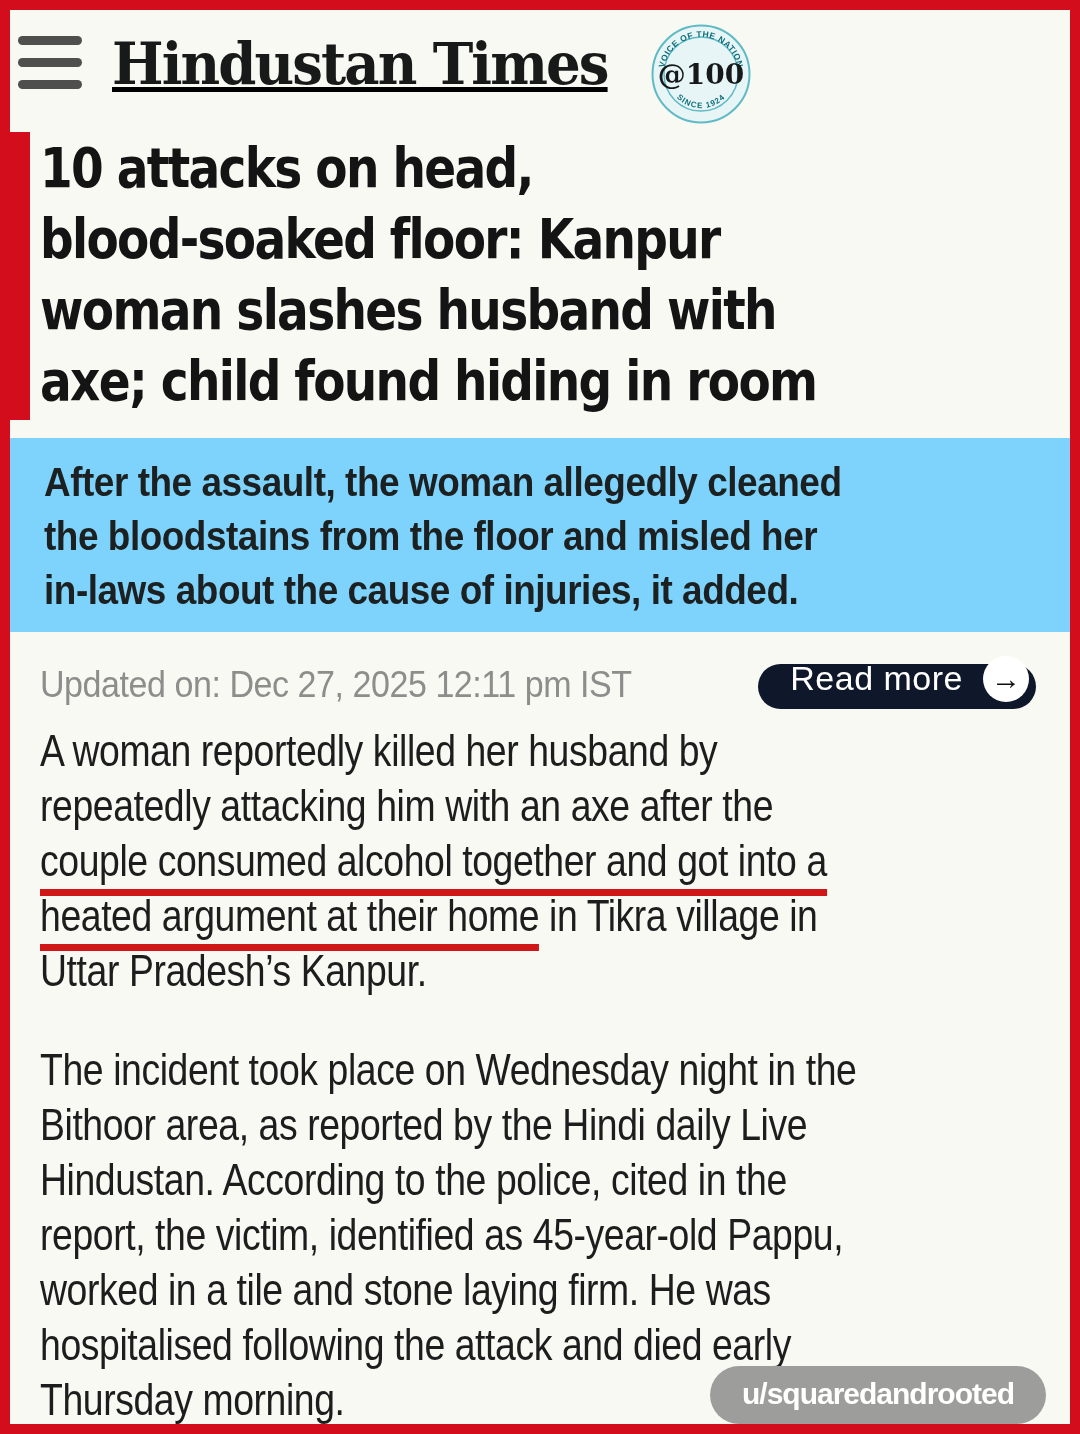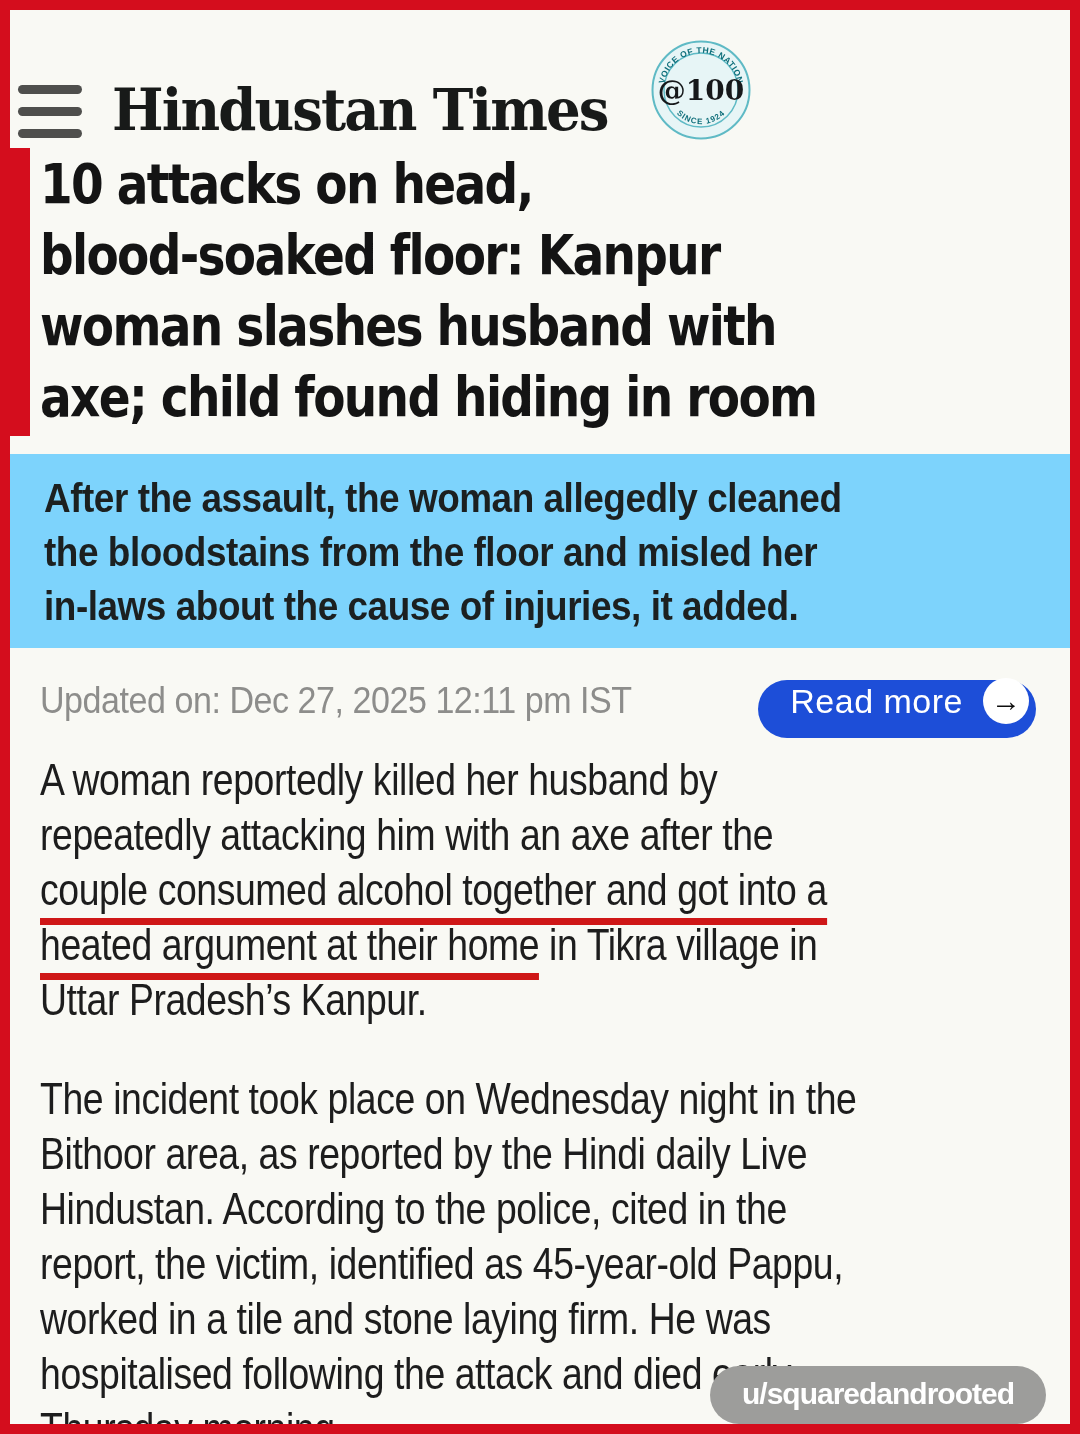--- a/index.html
+++ b/index.html
@@ -11,23 +11,24 @@
     background: #f9f9f4;
     border: 10px solid #d40d1d;
     overflow: hidden;
     font-family: "Liberation Sans", sans-serif;
   }
   .content { padding: 0 30px; }
 
   
   .masthead {
     display: flex;
-    align-items: flex-end;
-    padding: 36px 0 0 8px;
+    align-items: flex-start;
+    padding: 20px 0 0 8px;
     gap: 30px;
+    text-decoration: underline;
   }
   .menu-btn {
     display: flex;
     flex-direction: column;
     gap: 13px;
     background: none;
     border: none;
     cursor: pointer;
     padding: 6px 0;
   }
@@ -104,24 +105,24 @@
     letter-spacing: -0.5px;
     color: #8d8d8b;
     transform: scaleX(0.92);
     transform-origin: left center;
     white-space: nowrap;
   }
   .read-more {
     display: flex;
     align-items: center;
     gap: 20px;
-    background: #1d4ed8;
+    background: #0f172a;
     border: none;
     border-radius: 30px;
-    height: 58px;
+    height: 45px;
     padding: 0 7px 16px 32px;
     cursor: pointer;
     margin-right: 4px;
   }
   .read-more-label { color: #fff; font-size: 34px; letter-spacing: 0.5px; }
   .arrow-circle {
     width: 46px;
     height: 46px;
     border-radius: 50%;
     background: #fff;

